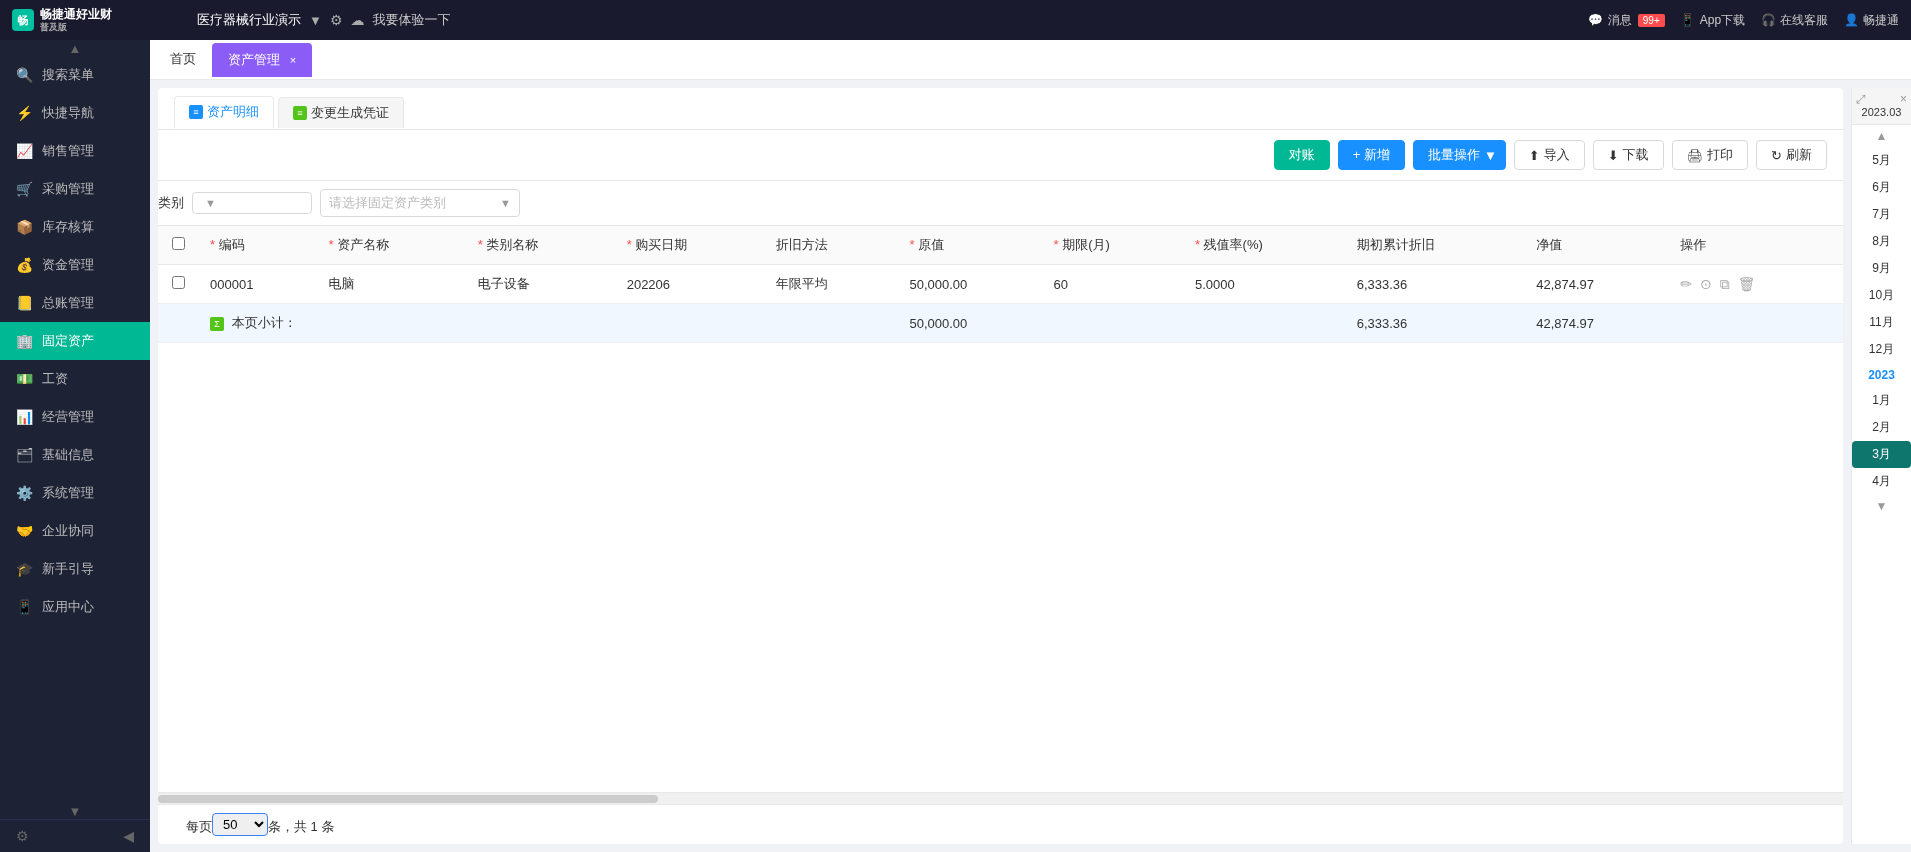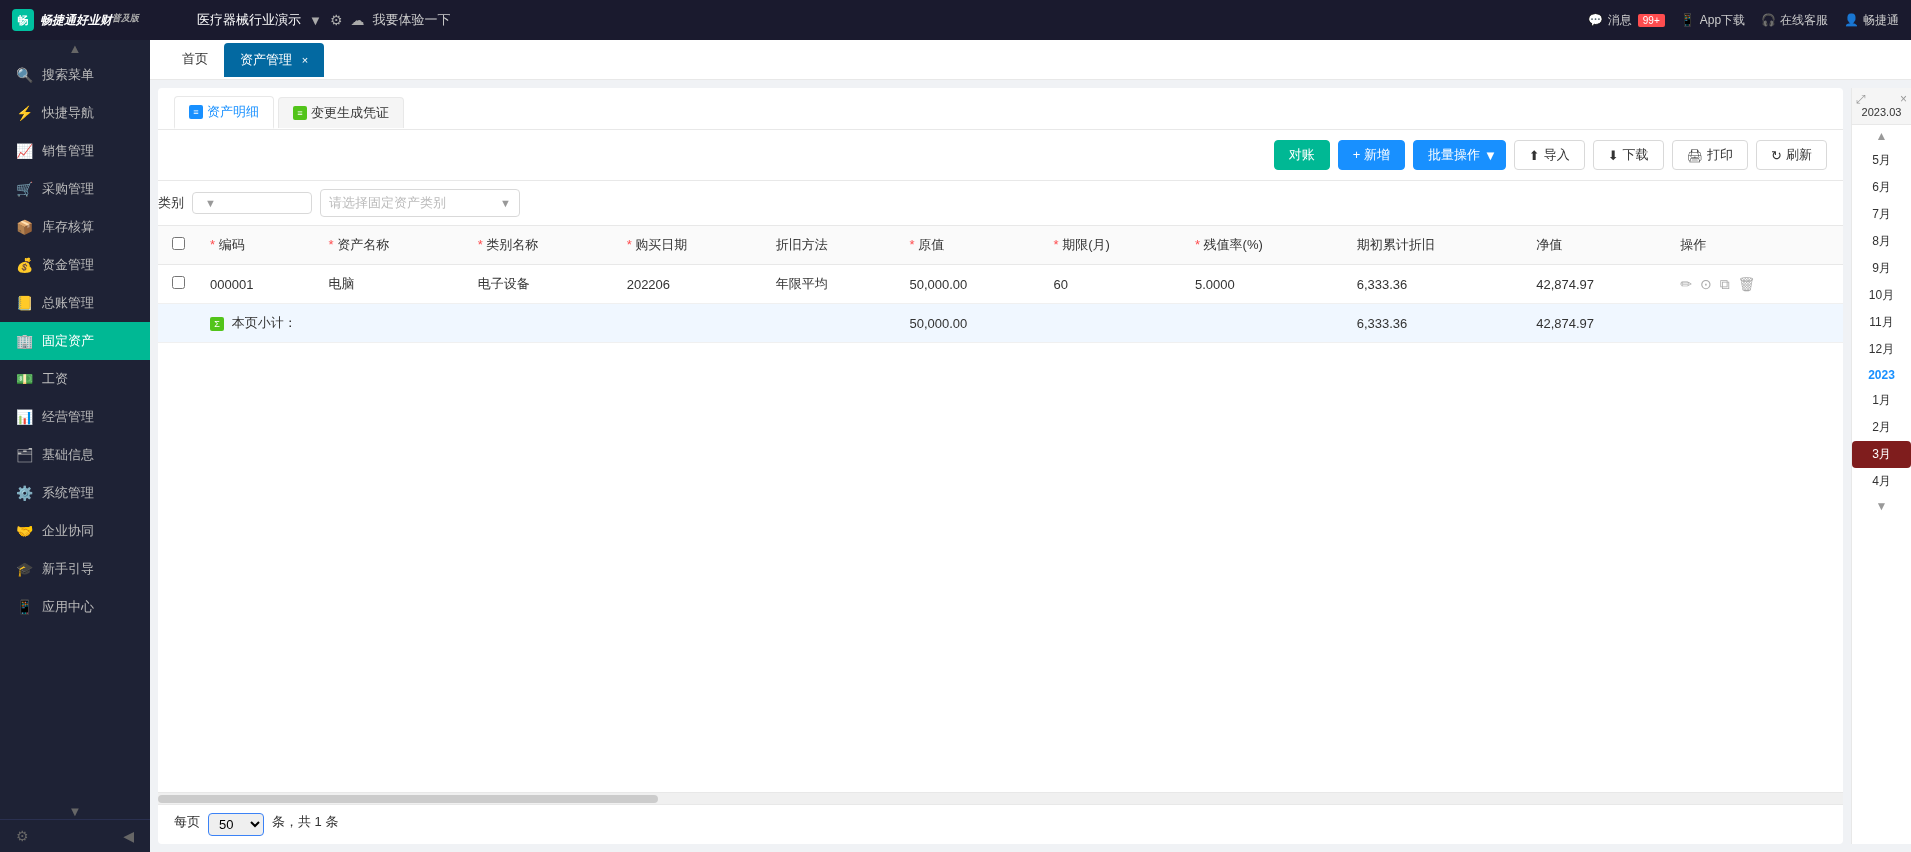--- a/index.html
+++ b/index.html
@@ -27,21 +27,21 @@
       background: #00c0a0;
       color: #fff;
       border-radius: 4px;
       width: 22px;
       height: 22px;
       display: flex;
       align-items: center;
       justify-content: center;
       font-size: 11px;
     }
-    .logo-text { display: flex; flex-direction: row; line-height: 1.2; font-style: italic; }
+    .logo-text { display: flex; flex-direction: column; line-height: 1.2; }
     .logo-text span:first-child { font-size: 12px; }
     .logo-text span:last-child { font-size: 9px; color: #aaa; }
     .top-bar-center {
       flex: 1;
       display: flex;
       align-items: center;
       gap: 8px;
       font-size: 13px;
       padding-left: 35px;
     }
@@ -141,34 +141,34 @@
       flex-direction: column;
       overflow: hidden;
       background: #f0f2f5;
     }
 
     
     .tabs-bar {
       background: #fff;
       display: flex;
       align-items: center;
-      padding: 0 16px;
+      padding: 0 4px;
       border-bottom: 1px solid #e8e8e8;
       height: 40px;
       flex-shrink: 0;
     }
     .tab-item {
       padding: 8px 16px;
       cursor: pointer;
       color: #333;
       font-size: 13px;
       border-bottom: 2px solid transparent;
     }
     .tab-item.active {
-      background: #0369a1;
+      background: #8b5cf6;
       color: #fff;
       border-radius: 4px 4px 0 0;
       border-bottom: none;
     }
     .tab-close {
       margin-left: 6px;
       cursor: pointer;
       font-size: 11px;
     }
 
@@ -354,24 +354,23 @@
       color: #fff;
       font-size: 9px;
       text-align: center;
       line-height: 14px;
       margin-right: 4px;
     }
 
     
     .pagination {
       display: flex;
-      align-items: flex-start;
-      padding: 8px 16px;
+      align-items: flex-end;
+      padding: 8px 28px;
       border-top: 1px solid #e8e8e8;
-      gap: 8px;
       flex-shrink: 0;
       overflow-x: auto;
     }
     .pagination-label { font-size: 13px; color: #333; }
     .pagination-select {
       border: 1px solid #3b82f6;
       border-radius: 4px;
       padding: 2px 6px;
       font-size: 13px;
     }
@@ -458,21 +457,21 @@
       width: 100%;
       display: flex;
       align-items: center;
       justify-content: center;
       padding: 5px 4px;
       font-size: 12px;
       color: #333;
       cursor: pointer;
     }
     .date-month.active-month {
-      background: #7f1d1d;
+      background: #0f766e;
       color: #fff;
       border-radius: 4px;
     }
     .date-month.current-year {
       color: #1890ff;
       font-weight: bold;
     }
   </style>
 </head>
 <body>

